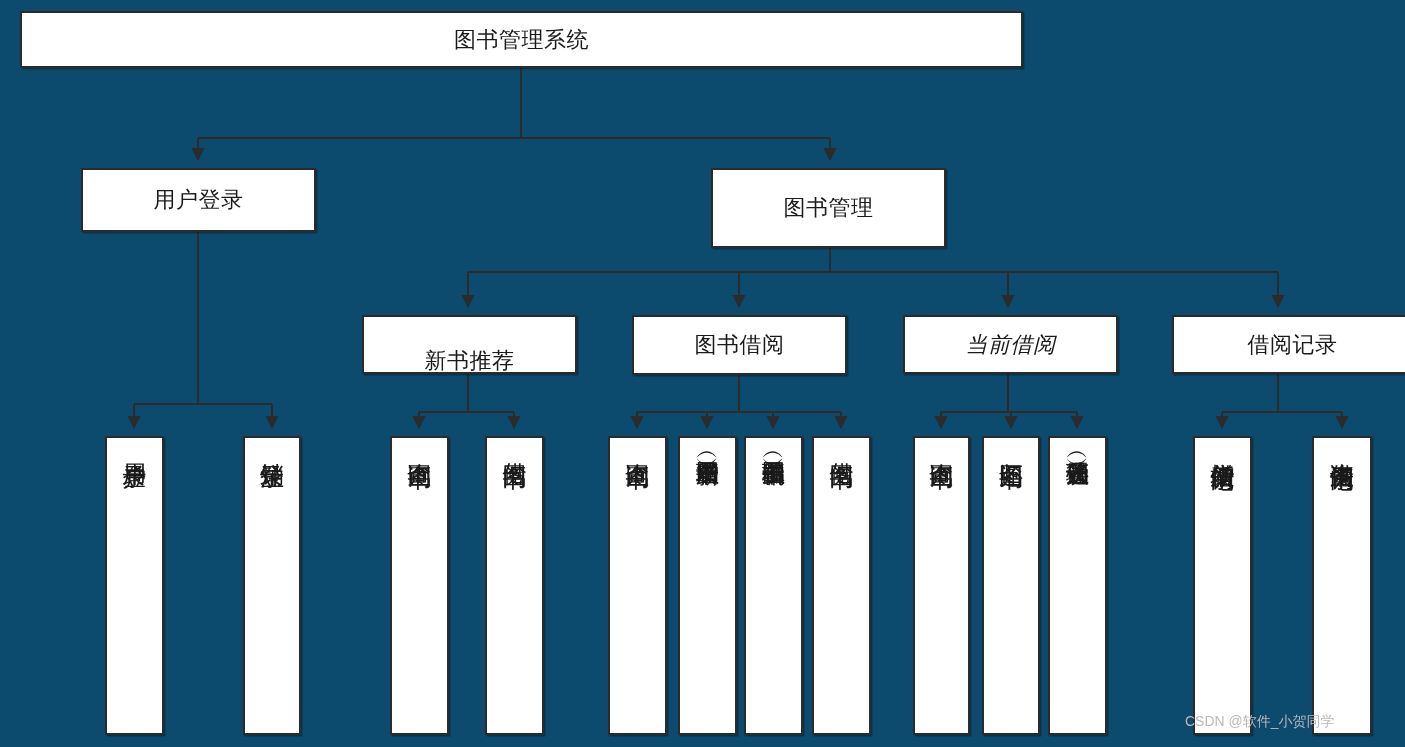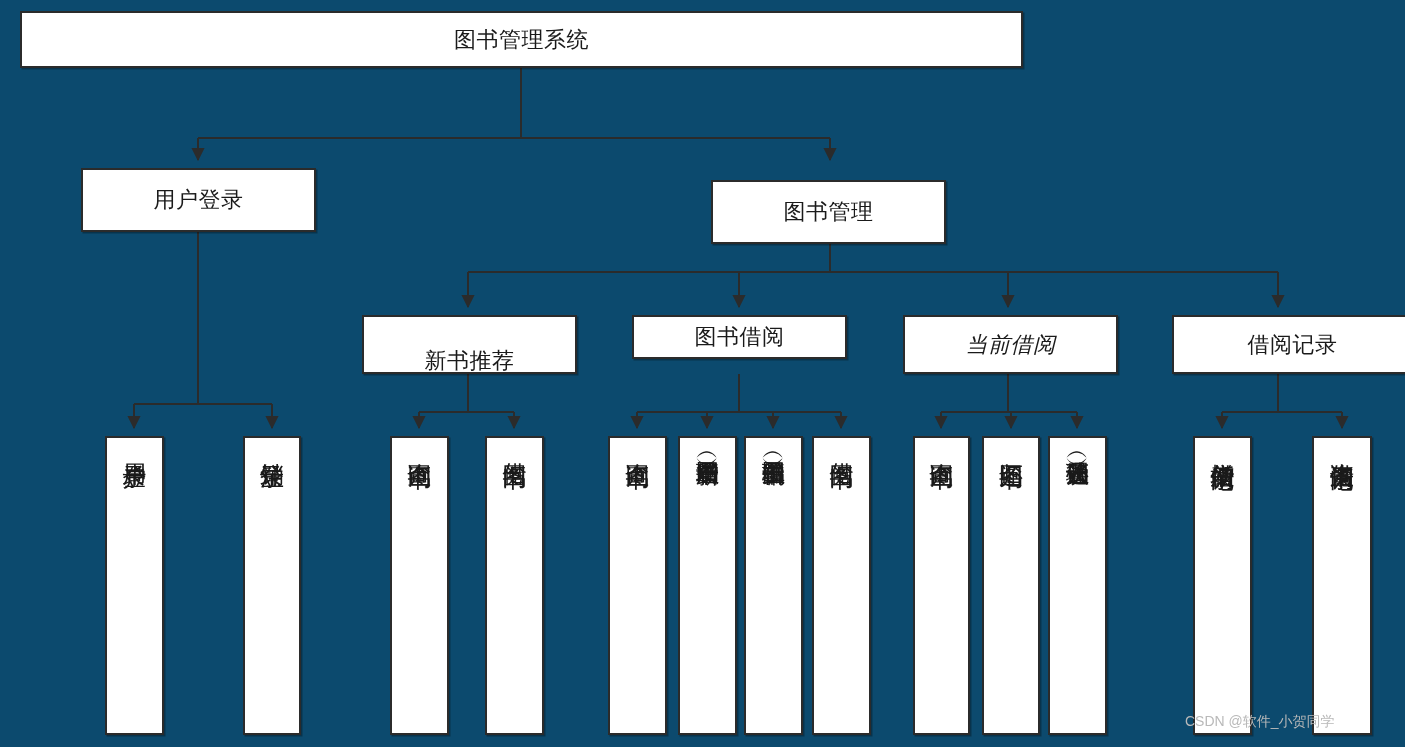--- a/index.html
+++ b/index.html
@@ -129,28 +129,28 @@
     </g>
   </svg>
 
   <div class="node horizontal" style="left:20px; top:11px; width:1003px; height:57px;">
     <span class="label">图书管理系统</span>
   </div>
 
   <div class="node horizontal" style="left:81px; top:168px; width:235px; height:64px;">
     <span class="label">用户登录</span>
   </div>
-  <div class="node horizontal" style="left:711px; top:180px; width:235px; height:64px;">
+  <div class="node horizontal" style="left:711px; top:168px; width:235px; height:80px;">
     <span class="label">图书管理</span>
   </div>
 
   <div class="node horizontal" style="left:362px; top:315px; width:215px; height:59px;align-items:flex-end;">
     <span class="label">新书推荐</span>
   </div>
-  <div class="node horizontal" style="left:632px; top:315px; width:215px; height:44px;">
+  <div class="node horizontal" style="left:632px; top:315px; width:215px; height:60px;">
     <span class="label">图书借阅</span>
   </div>
   <div class="node horizontal" style="left:903px; top:315px; width:215px; height:59px;font-style:italic;">
     <span class="label">当前借阅</span>
   </div>
   <div class="node horizontal" style="left:1172px; top:315px; width:241px; height:59px;">
     <span class="label">借阅记录</span>
   </div>
 
   <div class="node vertical" style="left:105px; top:436px; width:59px; height:299px;">

